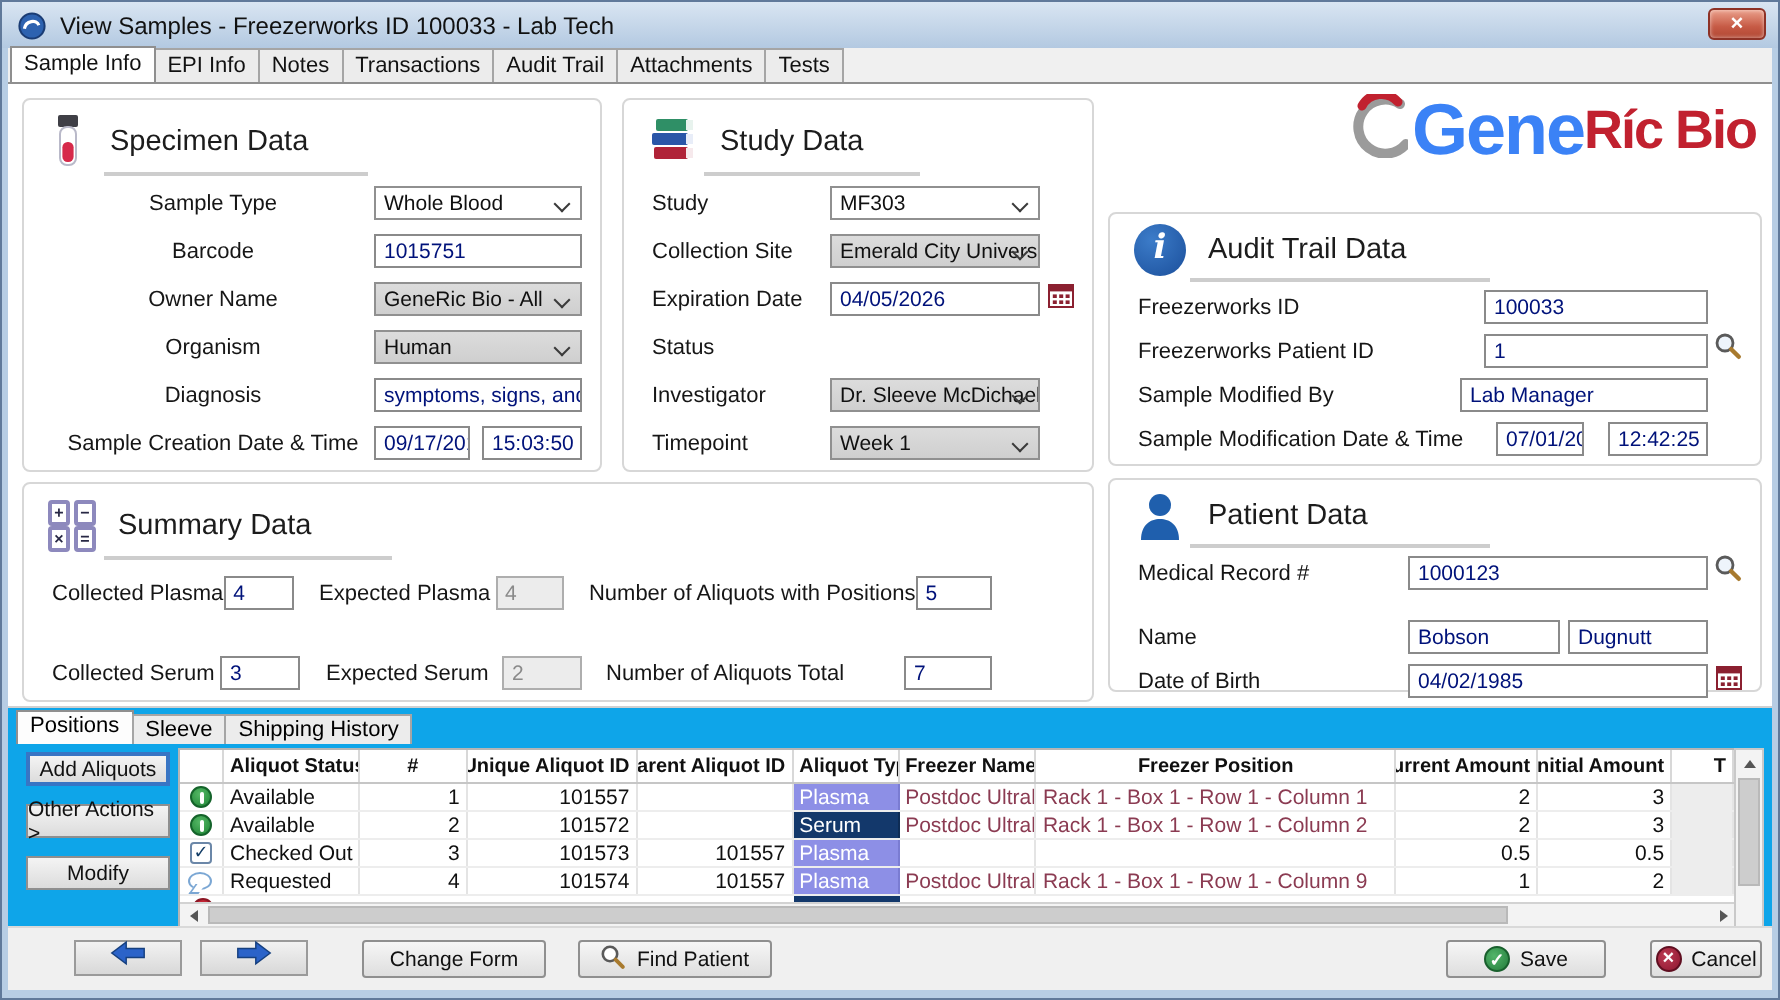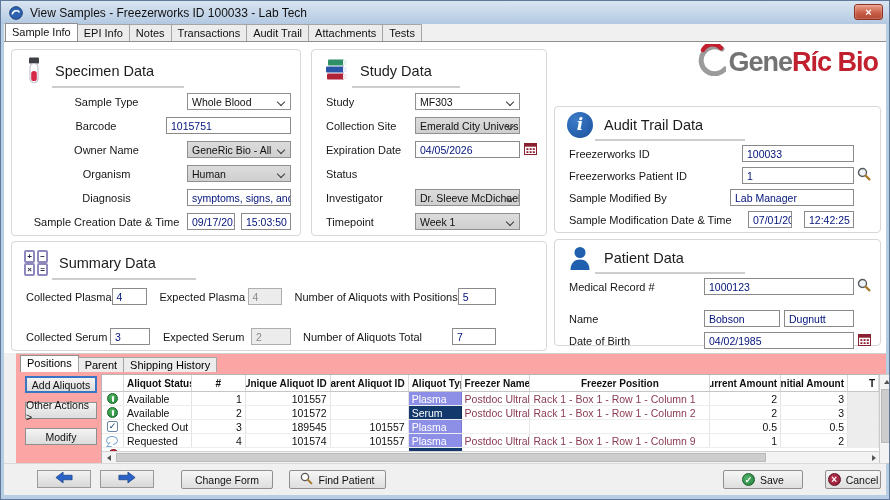--- a/index.html
+++ b/index.html
@@ -56,27 +56,27 @@
   .info-circle { width:26px; height:26px; border-radius:50%; background:radial-gradient(circle at 9px 8px,#3c7cc9,#1b4f9b);
                  color:#fff; font-family:"DejaVu Serif", serif; font-weight:bold; font-style:italic;
                  font-size:17px; text-align:center; line-height:25px; }
   .calc-grid { display:grid; grid-template-columns:11px 11px; grid-template-rows:11px 11px; gap:2px; }
   .calc-grid span { border:2px solid #8d89bd; border-radius:2px; background:#fff; color:#272744;
                     font-size:8px; font-weight:bold; display:flex; align-items:center; justify-content:center; }
 
   
   .logo { position:absolute; right:8px; top:2px; width:300px; text-align:right; }
   .logo-line { display:flex; justify-content:flex-end; align-items:center; }
-  .logo-gray { color:#737373; font-weight:bold; font-size:27px; letter-spacing:-1px; }
+  .logo-gray { color:#3b82f6; font-weight:bold; font-size:36px; letter-spacing:-1px; }
   .logo-red  { color:#c1212f; font-weight:bold; font-size:27px; letter-spacing:-1px; }
   .tagline { font-family:"DejaVu Serif", serif; font-style:italic; font-size:19px; color:#181818;
              margin-top:-4px; }
 
   
-  .positions { position:absolute; left:12px; right:0; top:329px; height:110px; background:#fca5a5;
+  .positions { position:absolute; left:0; right:0; top:329px; height:110px; background:#0ea5e9;
                border-top:1px solid #d0d0d0; }
   .pos-tabbar { position:absolute; left:4px; top:1px; height:17px; display:flex; align-items:flex-end; }
   .pos-tab { font-size:11px; padding:1px 6px 2px 6px; border:1px solid #a5a5a5; border-bottom:none;
              background:#ececec; margin-right:-1px; height:15px; cursor:pointer; }
   .pos-tab.active { background:#fdfdfd; height:17px; border-color:#8f8f8f; }
 
   .side-btn { position:absolute; left:9px; width:72px; height:17px; font-size:10.5px; color:#111;
               background:linear-gradient(#f4f4f4,#dcdcdc); border:1px solid #8f8f8f;
               display:flex; align-items:center; justify-content:center; cursor:pointer; }
   .side-btn.focused { border:2px solid #3875c4; }
@@ -187,21 +187,21 @@
           <span class="ptitle">Specimen Data</span>
         </div>
         <div class="prule"></div>
         <div style="height:9px"></div>
         <div class="frow">
           <span class="flabel">Sample Type</span>
           <span class="ctl sel white" style="width:104px">Whole Blood</span>
         </div>
         <div class="frow">
           <span class="flabel">Barcode</span>
-          <span class="ctl" style="width:125px">1015751</span>
+          <span class="ctl" style="width:104px">1015751</span>
         </div>
         <div class="frow">
           <span class="flabel">Owner Name</span>
           <span class="ctl sel" style="width:104px">GeneRic Bio - All</span>
         </div>
         <div class="frow">
           <span class="flabel">Organism</span>
           <span class="ctl sel" style="width:104px">Human</span>
         </div>
         <div class="frow">
@@ -405,21 +405,21 @@
           <span class="ctl disabled" style="width:40px">2</span>
           <span class="flabel" style="flex:1; margin-left:12px">Number of Aliquots Total</span>
           <span class="ctl" style="width:44px; margin-right:41px">7</span>
         </div>
       </div>
     </div>
 
     <div class="positions">
       <div class="pos-tabbar">
         <span class="pos-tab active">Positions</span>
-        <span class="pos-tab">Parent</span>
+        <span class="pos-tab">Sleeve</span>
         <span class="pos-tab">Shipping History</span>
       </div>
 
       <div class="side-btn focused" style="top:22px">Add Aliquots</div>
       <div class="side-btn" style="top:48px">Other Actions &gt;</div>
       <div class="side-btn" style="top:74px">Modify</div>
 
       <div class="grid">
         <div class="tr head">
           <span class="td c0"></span>
@@ -466,21 +466,21 @@
           <span class="td c9">3</span>
           <span class="td c10"></span>
         </div>
 
         <div class="tr">
           <span class="td c0">
               <span class="sicon ic-checked">✓</span>
             </span>
           <span class="td c1">Checked Out</span>
           <span class="td c2">3</span>
-          <span class="td c3">189545</span>
+          <span class="td c3">101573</span>
           <span class="td c4">101557</span>
           <span class="td c5 type-plasma">Plasma</span>
           <span class="td c6 maroon"></span>
           <span class="td c7 maroon"></span>
           <span class="td c8">0.5</span>
           <span class="td c9">0.5</span>
           <span class="td c10"></span>
         </div>
 
         <div class="tr">

